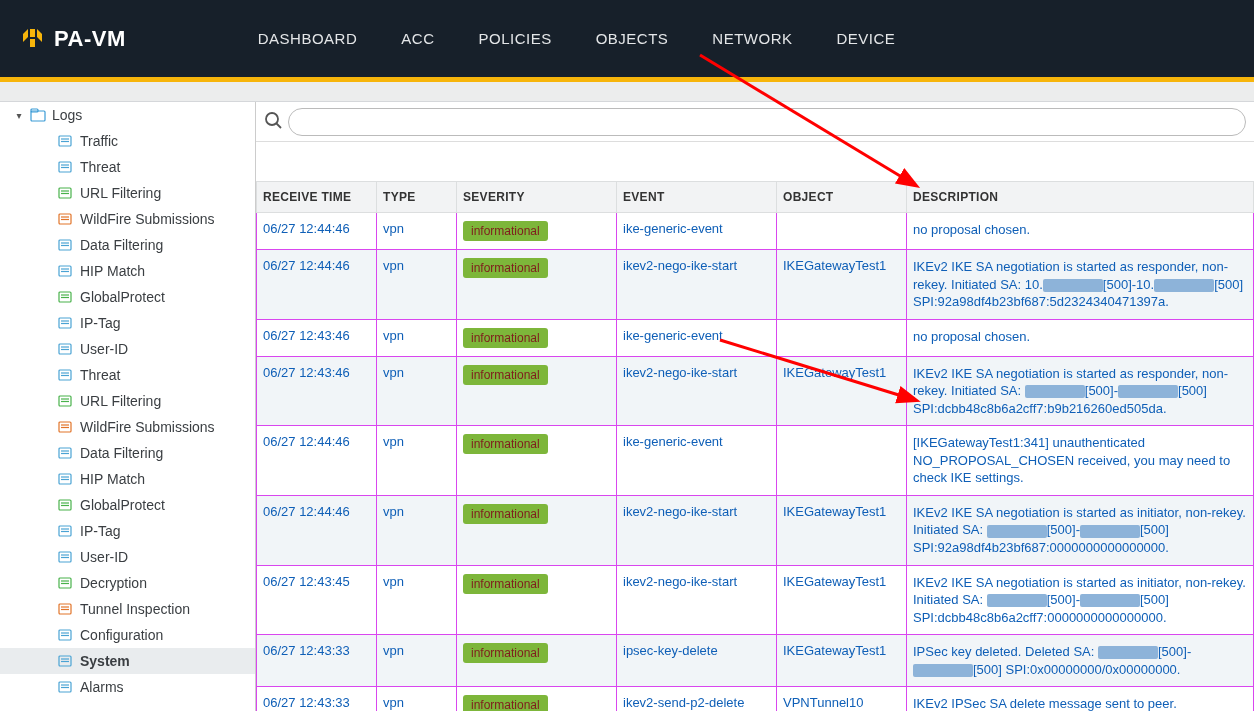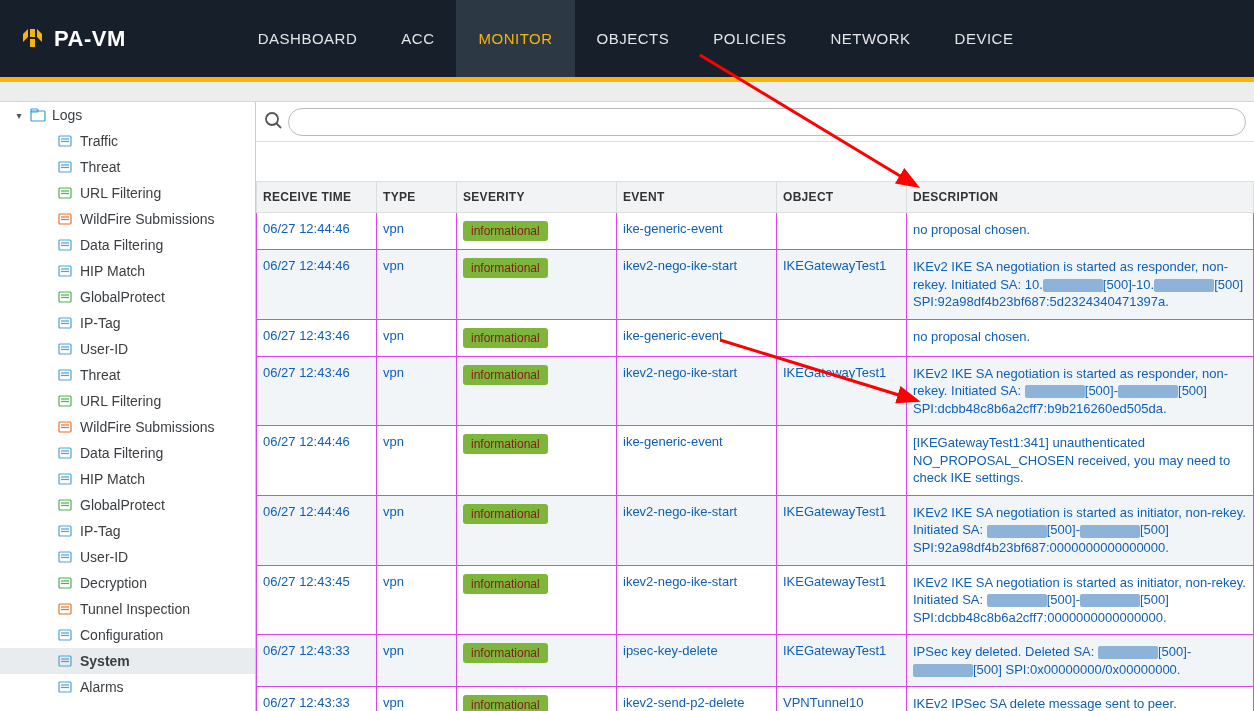--- a/index.html
+++ b/index.html
@@ -209,23 +209,22 @@
           <polygon points="3,18 8,13 8,21 3,26" opacity="0"></polygon>
           <polygon points="10,13 15,13 15,21 10,21"></polygon>
         </g>
       </svg>
     </span>
     <span class="logo-text">PA-VM</span>
   </div>
   <div class="nav" id="nav">
       <div class="nav-item">DASHBOARD</div>
       <div class="nav-item">ACC</div>
-      <div class="nav-item active">MONITOR</div>
+      <div class="nav-item">POLICIES</div>
       <div class="nav-item">OBJECTS</div>
-      <div class="nav-item">POLICIES</div>
       <div class="nav-item">NETWORK</div>
       <div class="nav-item">DEVICE</div>
     </div>
 </div>
 
 <div class="thin-bar"></div>
 
 <div class="layout">
 
   <div class="sidebar">

